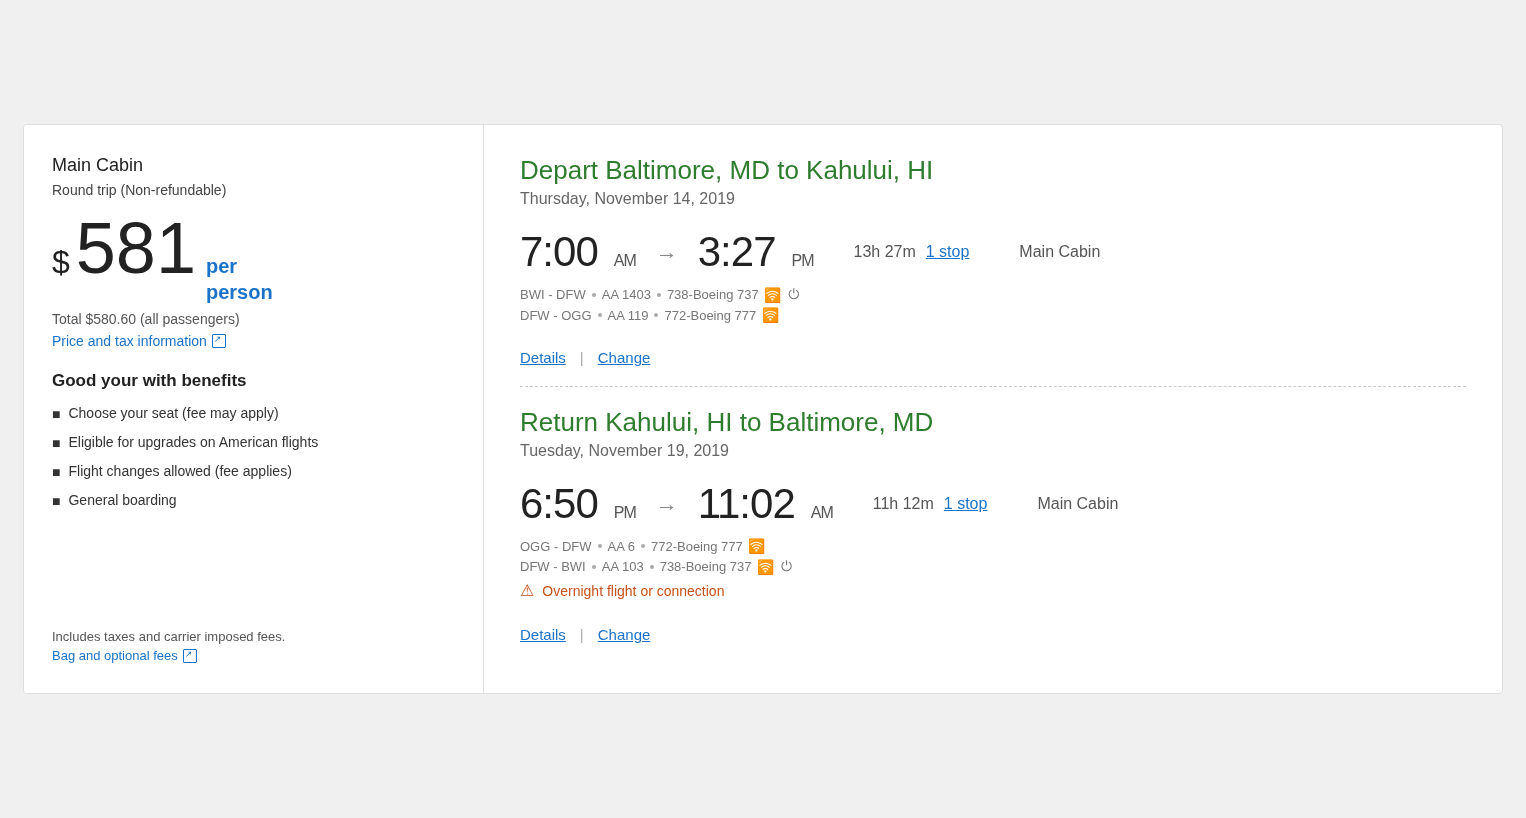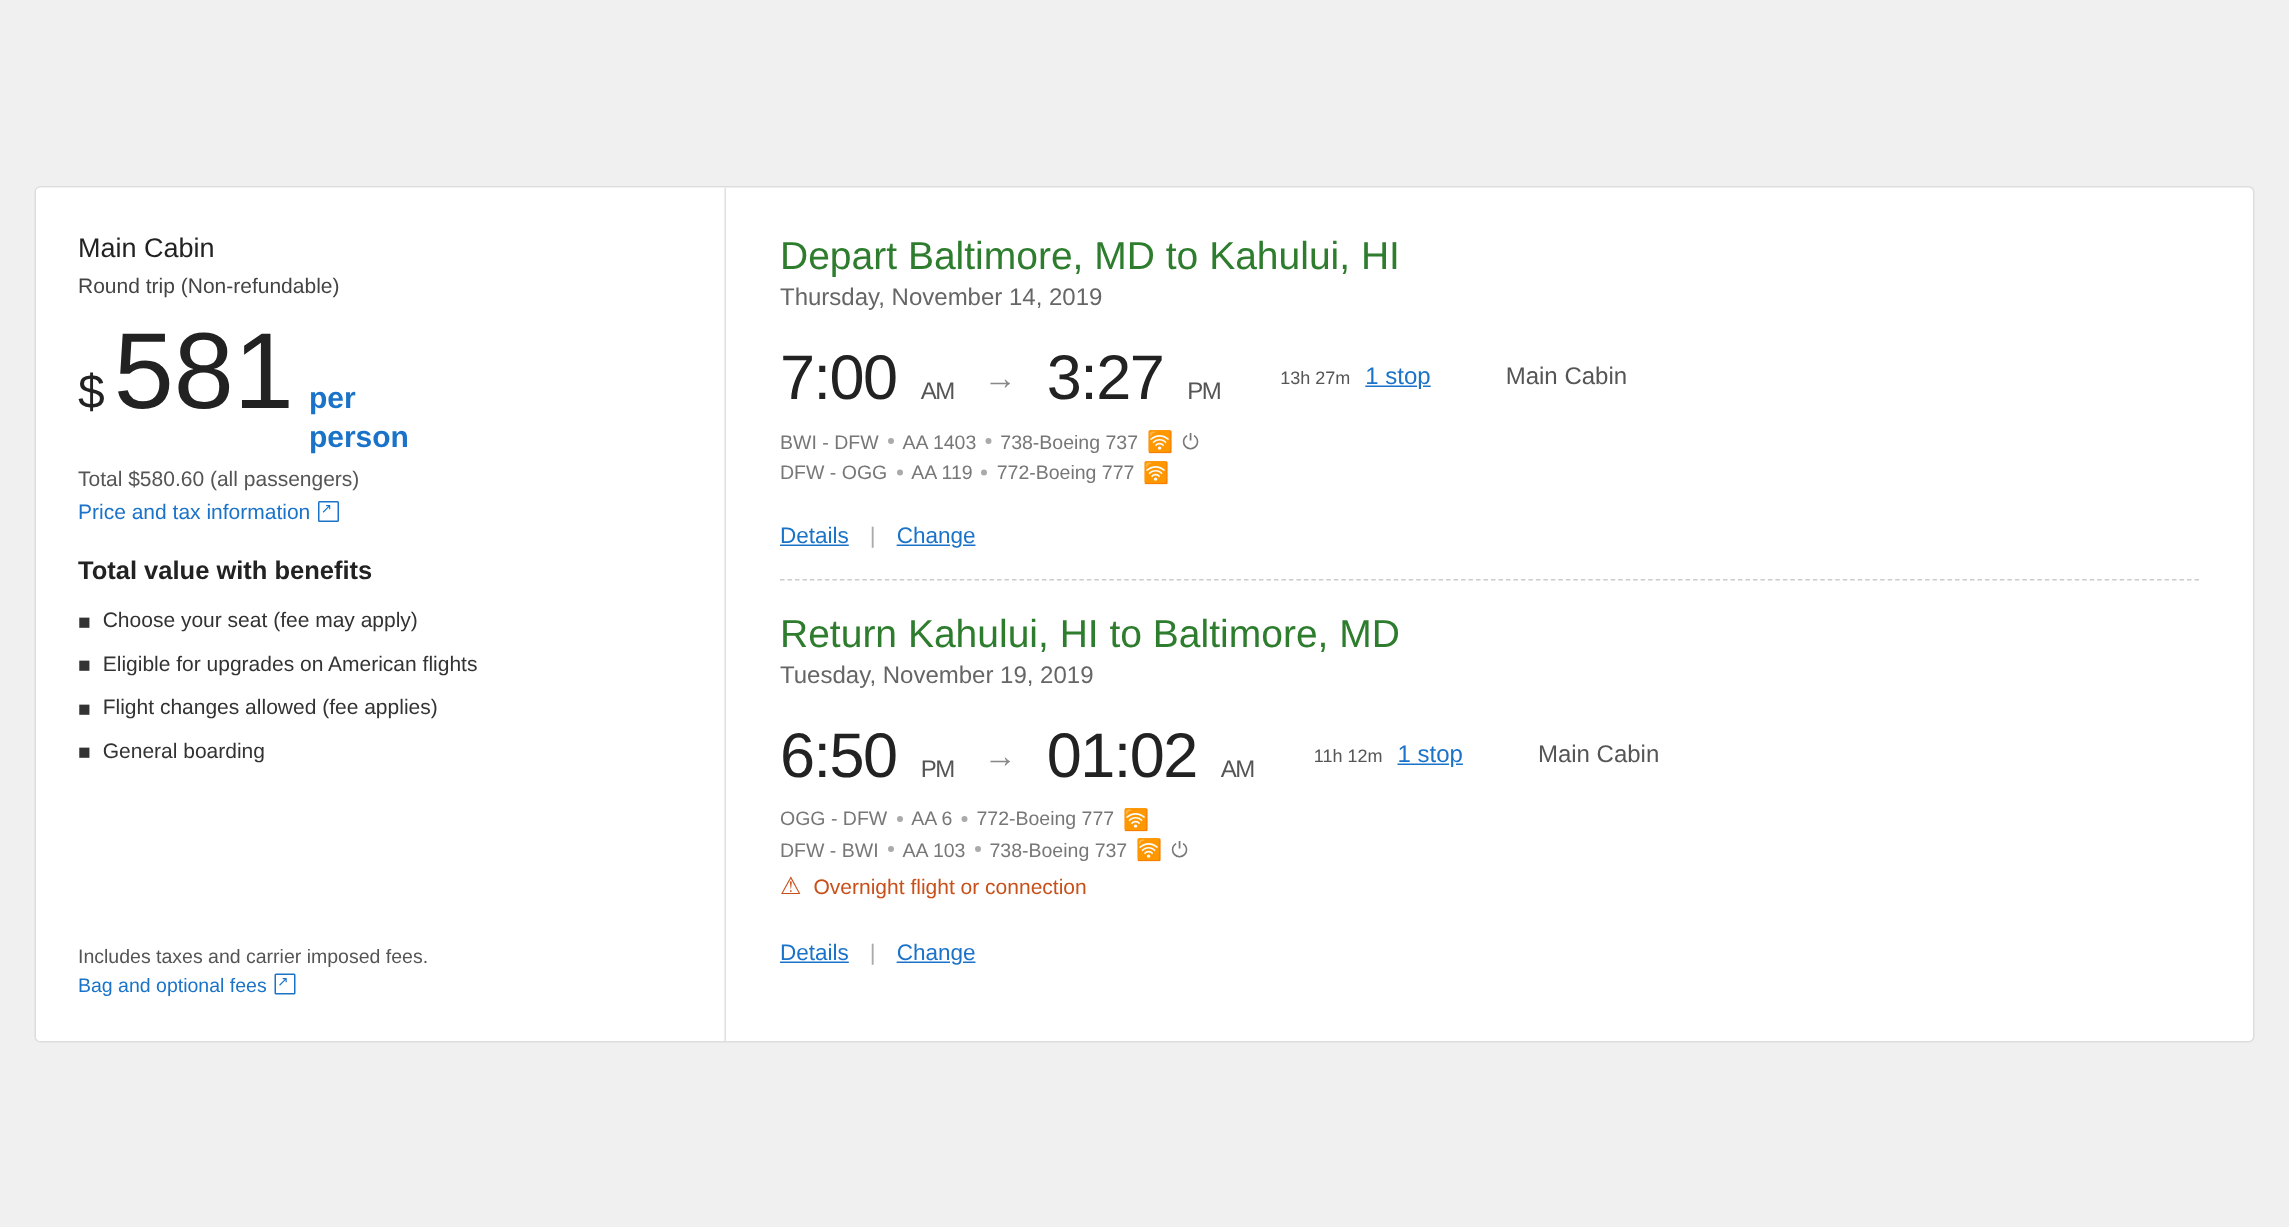--- a/index.html
+++ b/index.html
@@ -185,21 +185,21 @@
       font-weight: 300;
       letter-spacing: -1px;
     }
     .duration-stop {
       display: flex;
       align-items: center;
       gap: 10px;
       margin-left: 20px;
     }
     .duration {
-      font-size: 12px;
+      font-size: 16px;
       color: #555;
     }
     .stop-link {
       font-size: 16px;
       color: #1a73c8;
       text-decoration: underline;
       cursor: pointer;
     }
     .cabin-label {
       font-size: 16px;
@@ -272,21 +272,21 @@
       <div class="price-row">
         <span class="dollar-sign">$</span>
         <span class="price-amount">581</span>
         <span class="per-person">per<br>person</span>
       </div>
       <div class="total-price">Total $580.60 (all passengers)</div>
       <a class="price-tax-link">
         <span>Price and tax information</span>
         <span class="external-icon"></span>
       </a>
-      <div class="benefits-title">Total value with benefits</div>
+      <div class="benefits-title">Good your with benefits</div>
       <div class="benefit-item">
         <span class="benefit-bullet">■</span>
         <span>Choose your seat (fee may apply)</span>
       </div>
       <div class="benefit-item">
         <span class="benefit-bullet">■</span>
         <span>Eligible for upgrades on American flights</span>
       </div>
       <div class="benefit-item">
         <span class="benefit-bullet">■</span>
@@ -353,21 +353,21 @@
 
     <div class="flight-section">
       <div class="flight-header-title">Return Kahului, HI to Baltimore, MD</div>
       <div class="flight-date">Tuesday, November 19, 2019</div>
       <div class="time-row">
         <span class="time-depart">
           <span>6:50</span><span class="time-label">PM</span>
         </span>
         <span class="arrow">→</span>
         <span class="time-arrive">
-          <span>01:02</span><span class="time-label">AM</span>
+          <span>11:02</span><span class="time-label">AM</span>
         </span>
         <div class="duration-stop">
           <span class="duration">11h 12m</span>
           <span class="stop-link">1 stop</span>
         </div>
         <span class="cabin-label">Main Cabin</span>
       </div>
       <div class="flight-details-row">
         <span>OGG - DFW</span>
         <span class="dot"></span>

